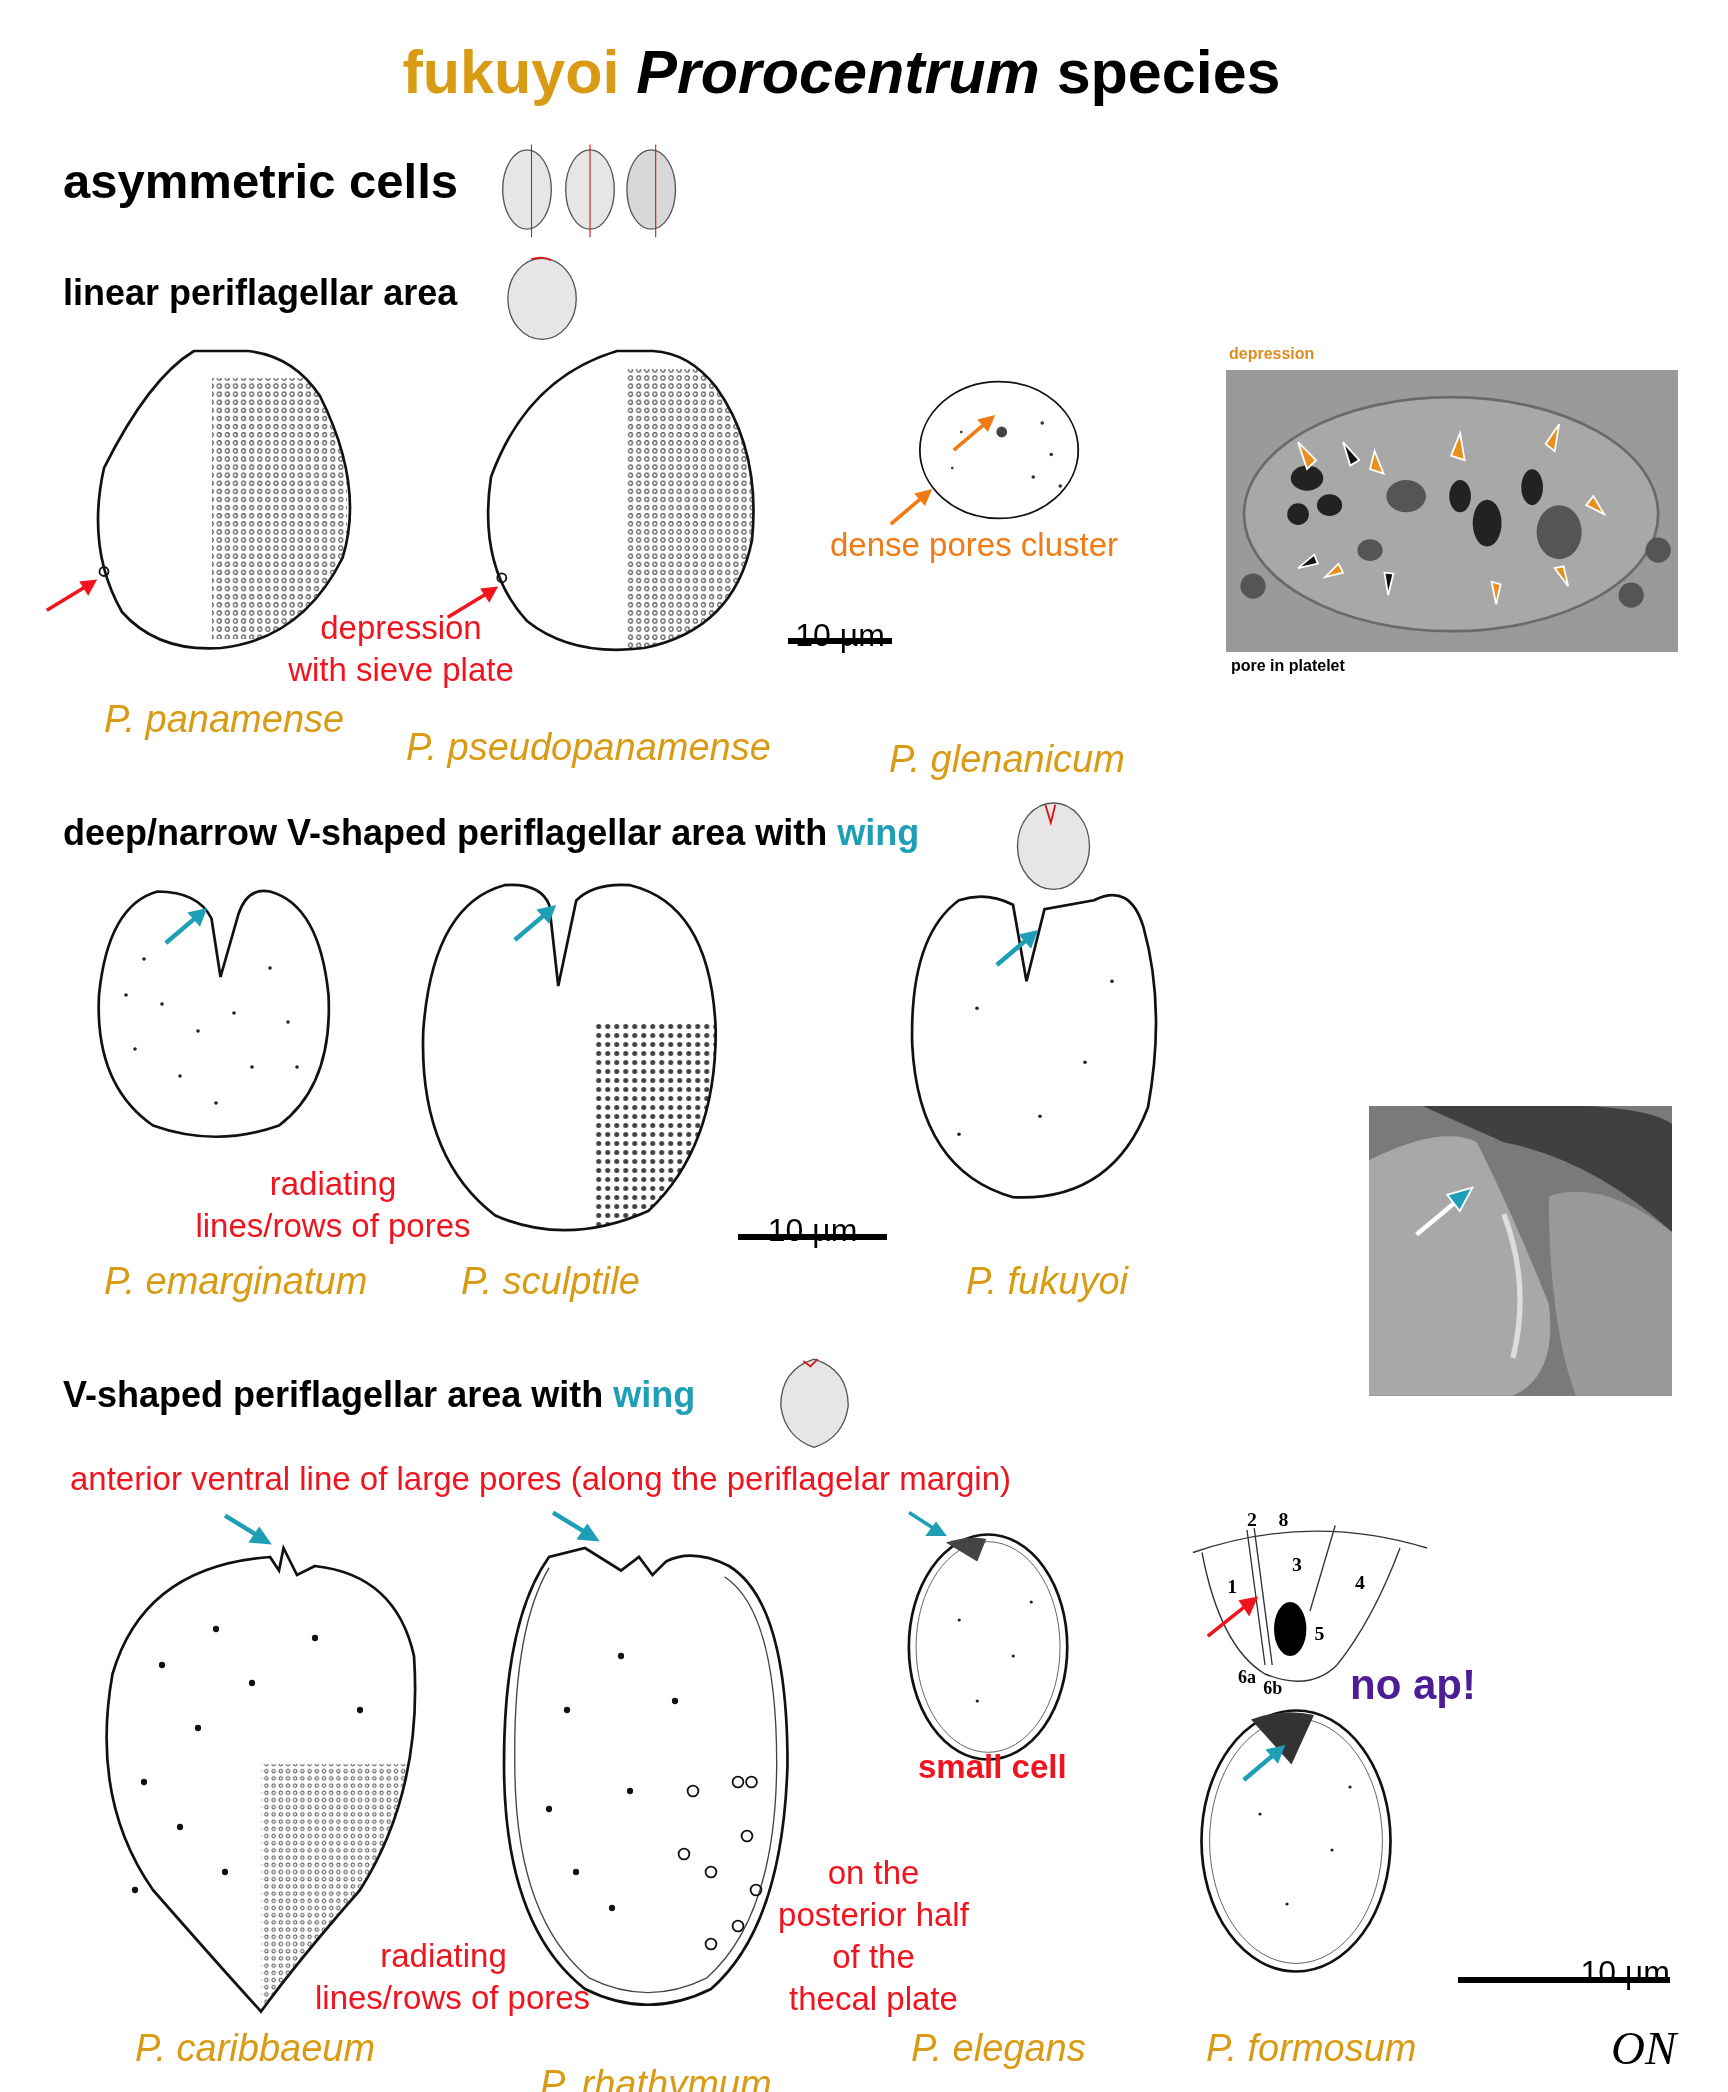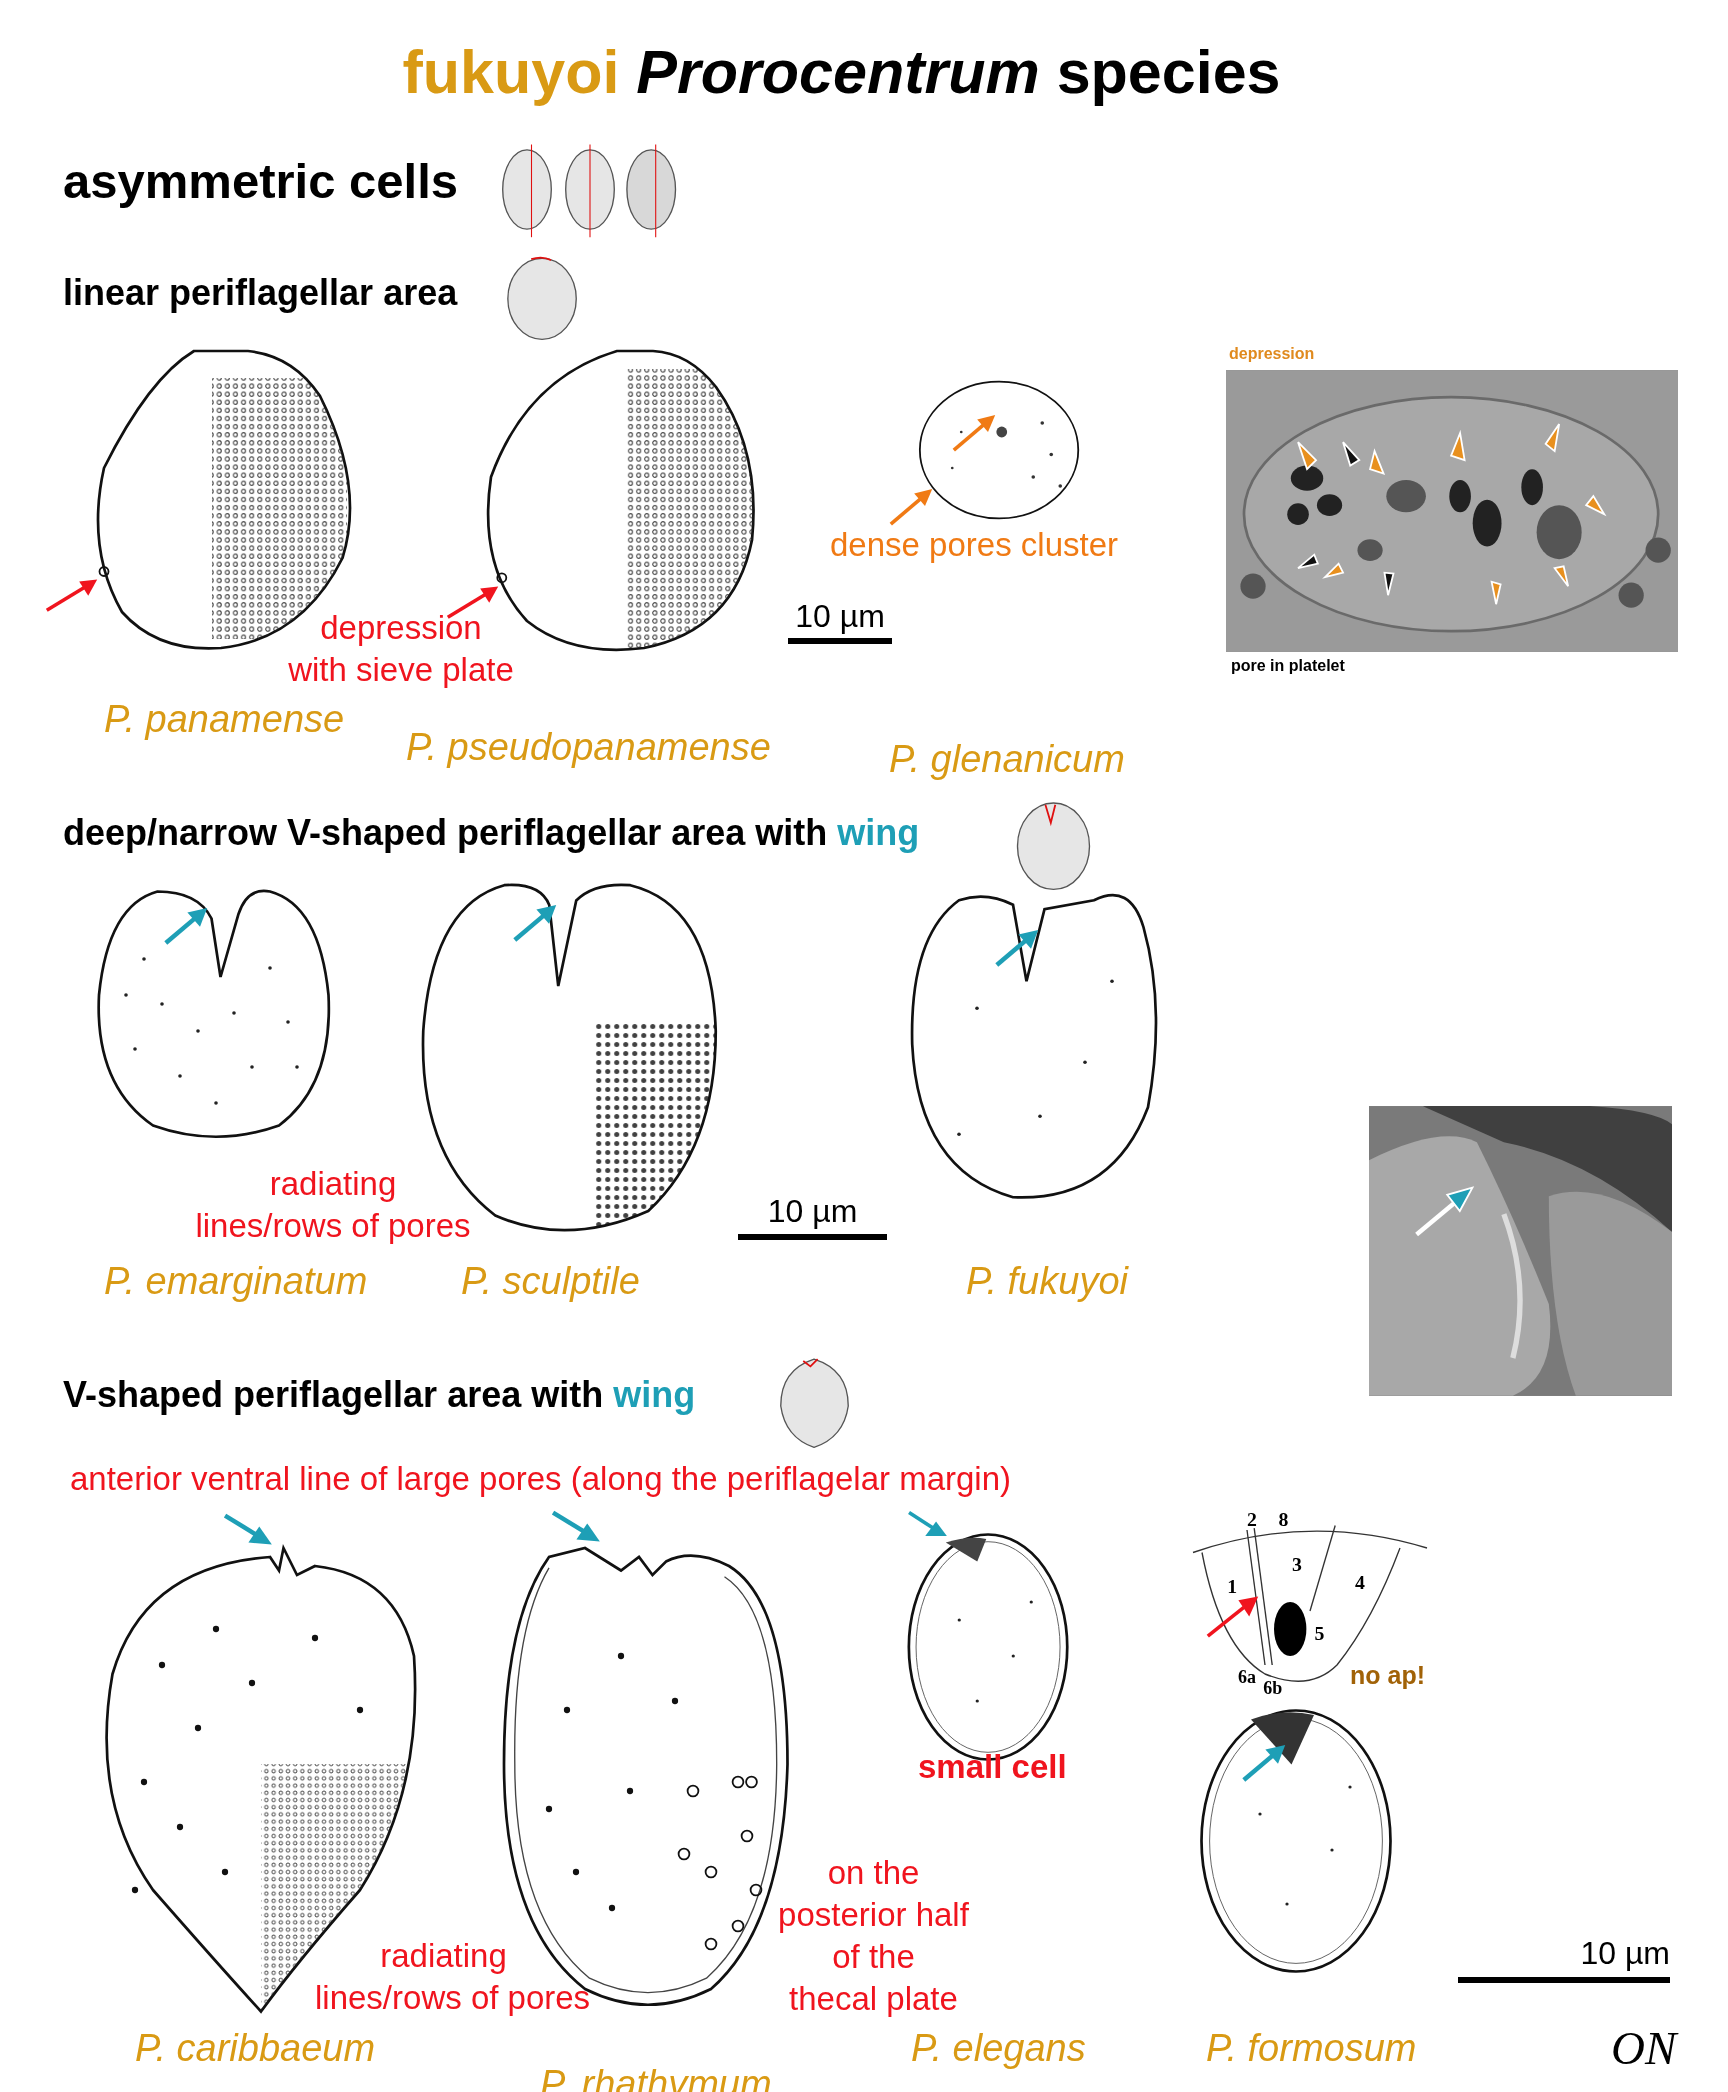--- a/index.html
+++ b/index.html
@@ -8,21 +8,21 @@
   .abs { position: absolute; }
   .title { top: 36px; left: 0; width: 1683px; text-align: center; font-size: 61px; font-weight: bold; line-height: 72px; }
   .title .gold { color: #d99a14; }
   .title .ital { font-style: italic; color: #000; }
   .h1 { font-size: 49px; font-weight: bold; color: #000; }
   .h2 { font-size: 36px; font-weight: bold; color: #000; white-space: nowrap; }
   .teal { color: #1e9fb6; }
   .species { font-size: 38px; font-style: italic; color: #d99a14; white-space: nowrap; }
   .red { color: #f0141e; font-size: 33px; line-height: 42px; text-align: center; white-space: nowrap; }
   .orange { color: #f07a14; font-size: 33px; white-space: nowrap; }
-  .scale-lbl { font-size: 32px; color: #000; text-align: center; }
+  .scale-lbl { font-size: 32px; color: #000; text-align: center; margin-top: 19px; }
   .scale-bar { background: #000; height: 6.3px; }
   .sem { background: #8a8a8a; overflow: hidden; }
   .small-lbl { font-size: 16px; font-weight: bold; }
   svg { overflow: visible; }
 </style>
 </head>
 <body>
 
 <div class="abs title">
   <span class="gold">fukuyoi</span>
@@ -351,21 +351,21 @@
   <text x="130" y="66" font-family="Liberation Serif, serif" font-size="22" font-weight="bold">3</text>
   <text x="200" y="85" font-family="Liberation Serif, serif" font-size="22" font-weight="bold">4</text>
   <text x="155" y="142" font-family="Liberation Serif, serif" font-size="22" font-weight="bold">5</text>
   <text x="70" y="190" font-family="Liberation Serif, serif" font-size="20" font-weight="bold">6a</text>
   <text x="98" y="202" font-family="Liberation Serif, serif" font-size="20" font-weight="bold">6b</text>
 </svg>
 <svg class="abs" style="left:1206px; top:1593px;" width="54" height="45" viewBox="0 0 60 50">
   <line x1="2" y1="48" x2="42" y2="16" stroke="#f0141e" stroke-width="4"></line>
   <polygon points="58,4 36,8 48,26" fill="#f0141e"></polygon>
 </svg>
-<div class="abs" style="left:1350px; top:1661px; font-size:25px; font-weight:bold; color:#a16207;text-align:center;">no ap!</div>
+<div class="abs" style="left:1350px; top:1661px; font-size:42px; font-weight:bold; color:#4c1d95;text-align:center;">no ap!</div>
 
 <svg class="abs" style="left:1197px; top:1706px;" width="198" height="270" viewBox="0 0 220 300">
   <ellipse cx="110" cy="150" rx="105" ry="145" fill="#fff" stroke="#111" stroke-width="3"></ellipse>
   <ellipse cx="110" cy="150" rx="96" ry="136" fill="none" stroke="#555" stroke-width="1"></ellipse>
   <path d="M60 15 Q95 2 130 10 L105 65 Z" fill="#333"></path>
   <g fill="#222">
       <circle cx="70" cy="120" r="1.8"></circle>
       <circle cx="150" cy="160" r="1.8"></circle>
       <circle cx="100" cy="220" r="1.8"></circle>
       <circle cx="170" cy="90" r="1.8"></circle>

